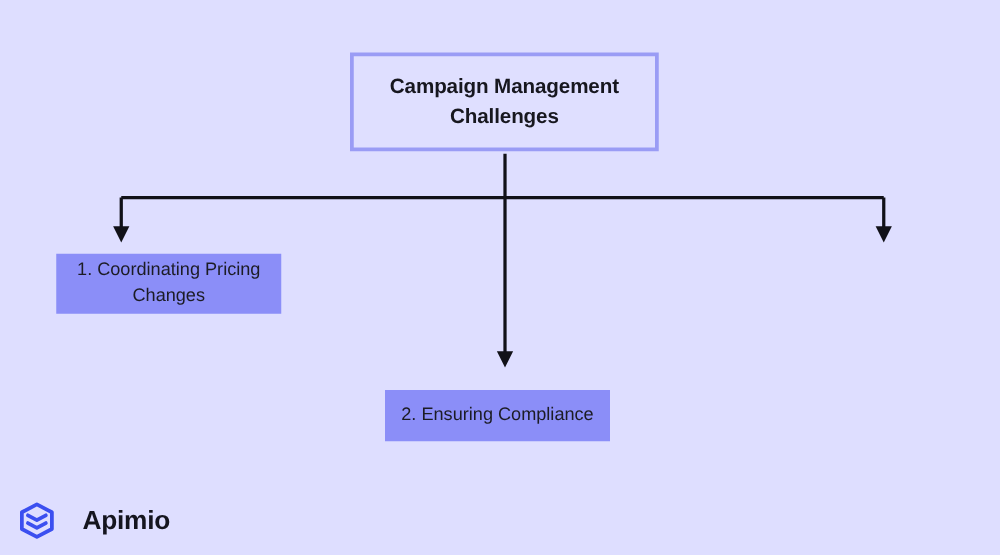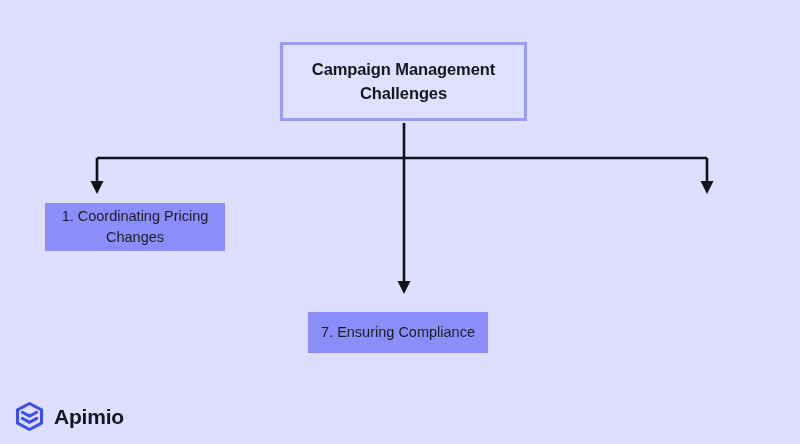--- a/index.html
+++ b/index.html
@@ -76,21 +76,21 @@
   #child-2 { left: 308px; top: 312px; width: 180px; height: 41px; }
   #child-3 { left: 572px; top: 210px; width: 183px; height: 48px; }
 
   
   .brand {
     position: absolute;
     left: 14px;
     top: 401px;
     display: flex;
     align-items: center;
-    gap: 9px;
+    gap: 21px;
   }
   .brand-mark {
     width: 31px;
     height: 31px;
     display: block;
   }
   .brand-name {
     font-size: 21px;
     font-weight: bold;
     color: #15151f;
@@ -123,21 +123,21 @@
 
   <div class="root-node">
     <span class="root-label">Campaign Management Challenges</span>
   </div>
 
   <div class="child-node" id="child-1">
     <span class="child-label">1. Coordinating Pricing Changes</span>
   </div>
 
   <div class="child-node" id="child-2">
-    <span class="child-label">7. Ensuring Compliance</span>
+    <span class="child-label">2. Ensuring Compliance</span>
   </div>
 
 
   <div class="brand">
     <svg class="brand-mark" viewBox="0 0 32 32" aria-hidden="true">
 
       <path d="M16 2.6 L28.4 9.1 L28.4 22.9 L16 29.4 L3.6 22.9 L3.6 9.1 Z" fill="none" stroke="#3b4ff0" stroke-width="3.1" stroke-linejoin="round"></path>
 
       <path d="M8.6 11.6 L16 15.6 L23.4 11.6" fill="none" stroke="#3b4ff0" stroke-width="3.1" stroke-linecap="round" stroke-linejoin="round"></path>
 

